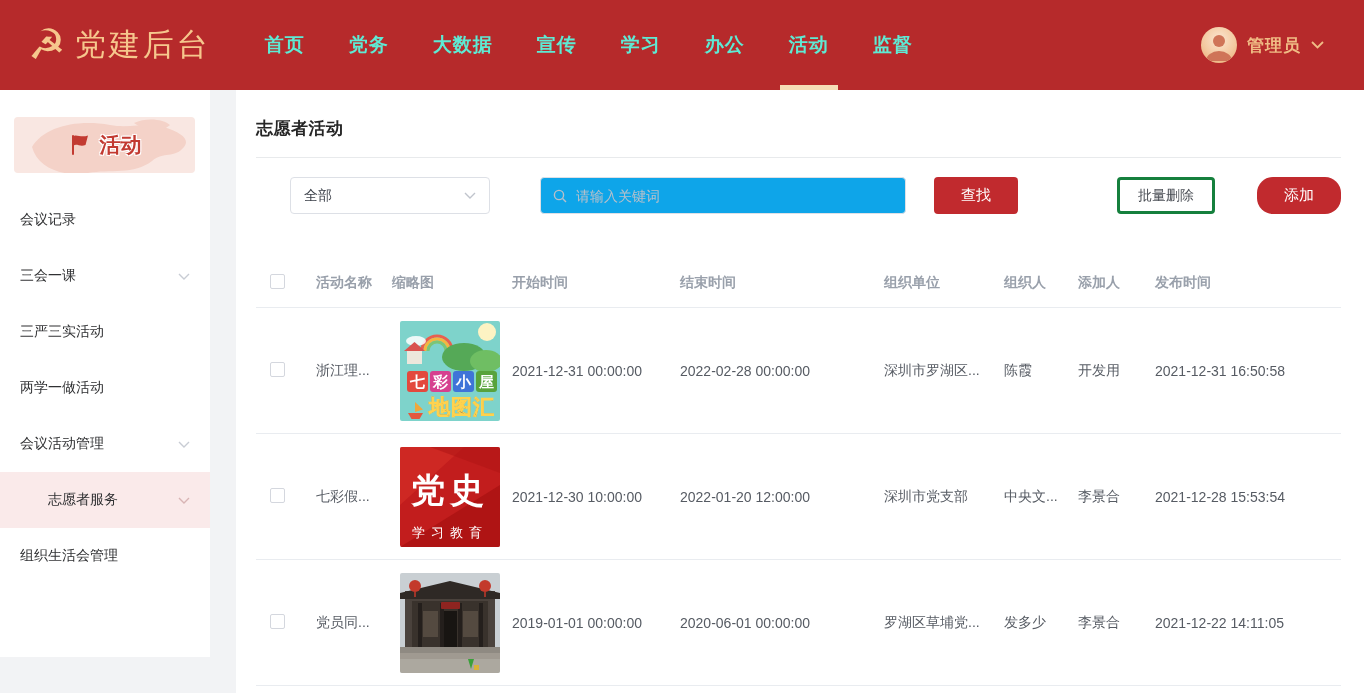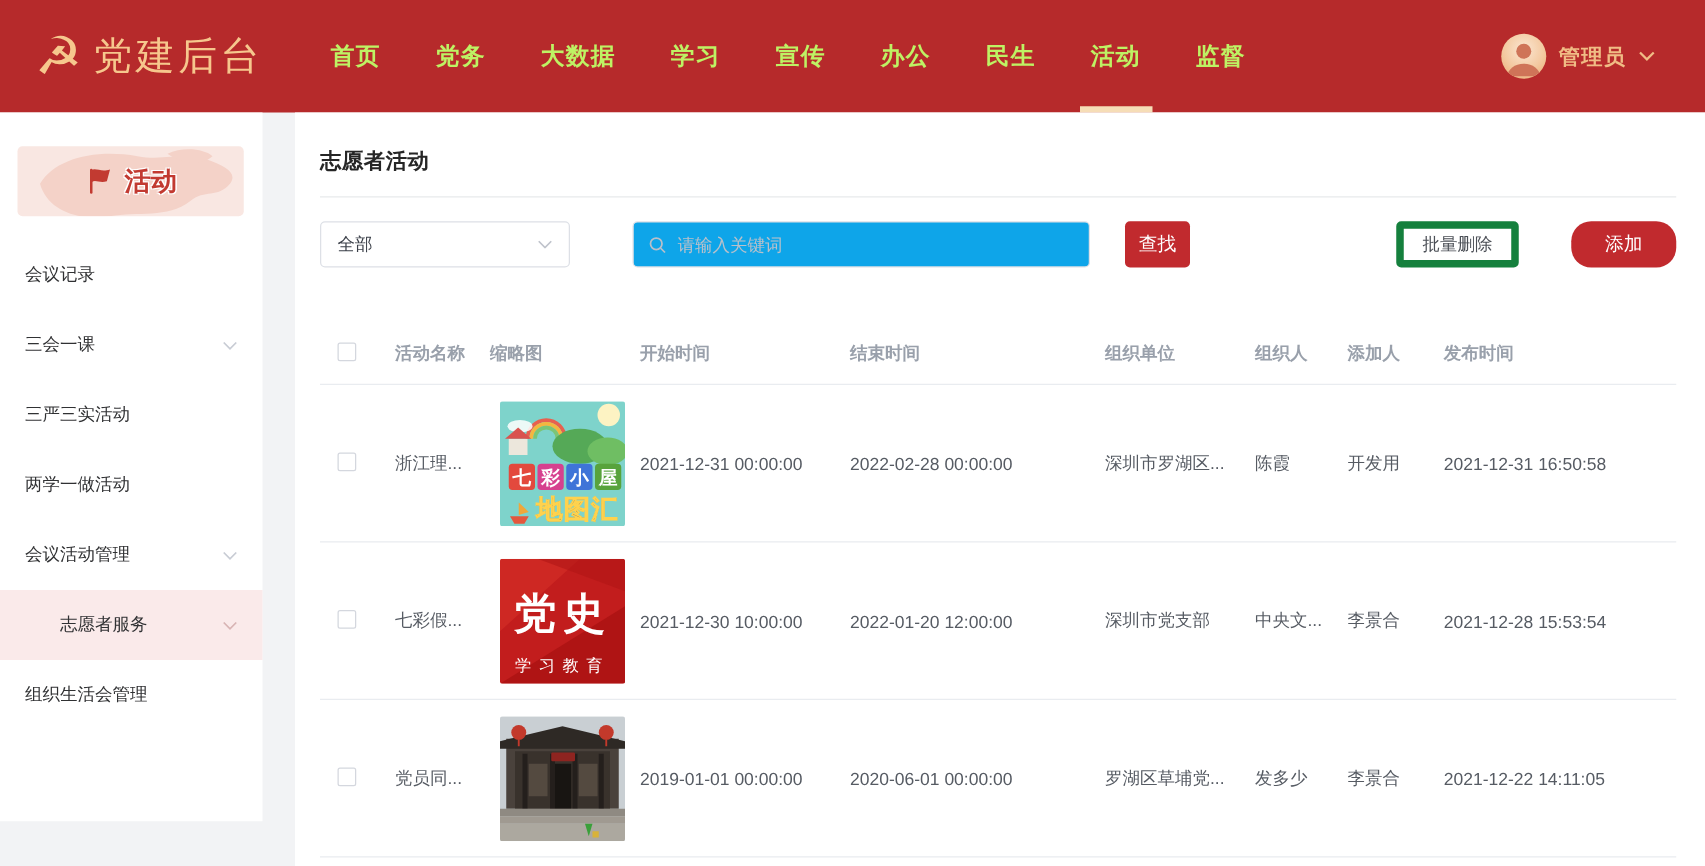--- a/index.html
+++ b/index.html
@@ -15,21 +15,21 @@
   .header {
     position:absolute; top:0; left:0; width:1364px; height:90px;
     background:#b62a2b; display:flex; align-items:center;
   }
   .logo { display:flex; align-items:center; margin-left:28px; gap:9px; cursor:default; }
   .logo-icon { font-size:42px; line-height:1; color:#f6c78d; }
   .logo-text { font-size:31px; font-weight:normal; color:#f6c78d; letter-spacing:3px; }
   .nav { display:flex; margin-left:32px; height:90px; }
   .nav-item {
     position:relative; height:90px; display:flex; align-items:center;
-    padding:0 22px; font-size:19px; font-weight:bold; color:#bef264; cursor:pointer;
+    padding:0 22px; font-size:19px; font-weight:bold; color:#5eead4; cursor:pointer;
     letter-spacing:1px;
   }
   .nav-item.active::after {
     content:""; position:absolute; left:13px; right:13px; bottom:0; height:5px;
     background:#f6ddb7;
   }
   .user { margin-left:auto; margin-right:40px; display:flex; align-items:center; gap:10px; cursor:pointer; }
   .avatar {
     width:36px; height:36px; border-radius:50%; overflow:hidden;
     background:radial-gradient(circle at 50% 35%, #fbe6d2 0%, #f3c9a0 55%, #e9a96f 100%);
@@ -60,41 +60,41 @@
   .menu-item .chev { display:flex; }
 
   
   .main {
     position:absolute; top:90px; left:236px; width:1128px; height:603px;
     background:#ffffff; padding:0 23px 0 20px;
   }
   .page-title { margin-top:27px; font-size:17px; font-weight:bold; color:#262626; letter-spacing:.5px; }
   .title-divider { margin-top:17px; border-bottom:1px solid #e8eaec; }
 
-  .filter-bar { margin-top:19px; display:flex; align-items:flex-start; }
+  .filter-bar { margin-top:19px; display:flex; align-items:flex-start;margin-left:34px; }
   .select-box {
     width:200px; height:37px; border:1px solid #dde0e6; border-radius:4px;
     display:flex; align-items:center; justify-content:space-between;
     padding:0 13px; font-size:14px; color:#3a3f48; cursor:pointer; background:#fff;
   }
   .search-box {
     margin-left:50px; width:366px; height:37px; border:1px solid #dde0e6; border-radius:4px;
     display:flex; align-items:center; padding:1px 11px; gap:8px; background:#0ea5e9;
   }
   .search-box input {
     border:none; outline:none; flex:1; font-size:14px; color:#333;
     font-family:"Liberation Sans","DejaVu Sans",sans-serif; background:transparent;
   }
   .search-box input::placeholder { color:#b9c0ca; }
   .btn { border:none; border-radius:4px; font-size:15px; cursor:pointer; height:37px;
          font-family:"Liberation Sans","DejaVu Sans",sans-serif; }
   .btn-red { background:#c12a2e; color:#fff; }
-  .btn-find { margin-left:28px; width:52px; }
+  .btn-find { margin-left:28px; width:84px; }
   .btn-ghost {
-    width:98px; background:#fff; color:#4b4f56; border:6px solid #15803d; font-size:14px;
+    width:98px; background:#fff; color:#4b4f56; border:3px solid #15803d; font-size:14px;
   }
   .btn-add { margin-left:42px; width:84px;border-radius:16px; }
   .f-spacer { flex:1; }
 
   
   .table { margin-top:44px; }
   .tr {
     display:grid;
     grid-template-columns:60px 76px 112px 174px 206px 120px 74px 77px 1fr;
     align-items:center;
@@ -116,24 +116,23 @@
 
 <div class="header">
   <div class="logo">
     <span class="logo-icon">☭</span>
     <span class="logo-text">党建后台</span>
   </div>
   <div class="nav">
     <div class="nav-item">首页</div>
     <div class="nav-item">党务</div>
     <div class="nav-item">大数据</div>
+    <div class="nav-item">宣传</div>
     <div class="nav-item">学习</div>
-    <div class="nav-item">宣传</div>
     <div class="nav-item">办公</div>
-    <div class="nav-item">民生</div>
     <div class="nav-item active">活动</div>
     <div class="nav-item">监督</div>
   </div>
   <div class="user">
     <span class="avatar">
       <svg width="36" height="36" viewBox="0 0 36 36">
         <defs>
             <clipPath id="avc">
               <circle cx="18" cy="18" r="18"></circle>
             </clipPath>

